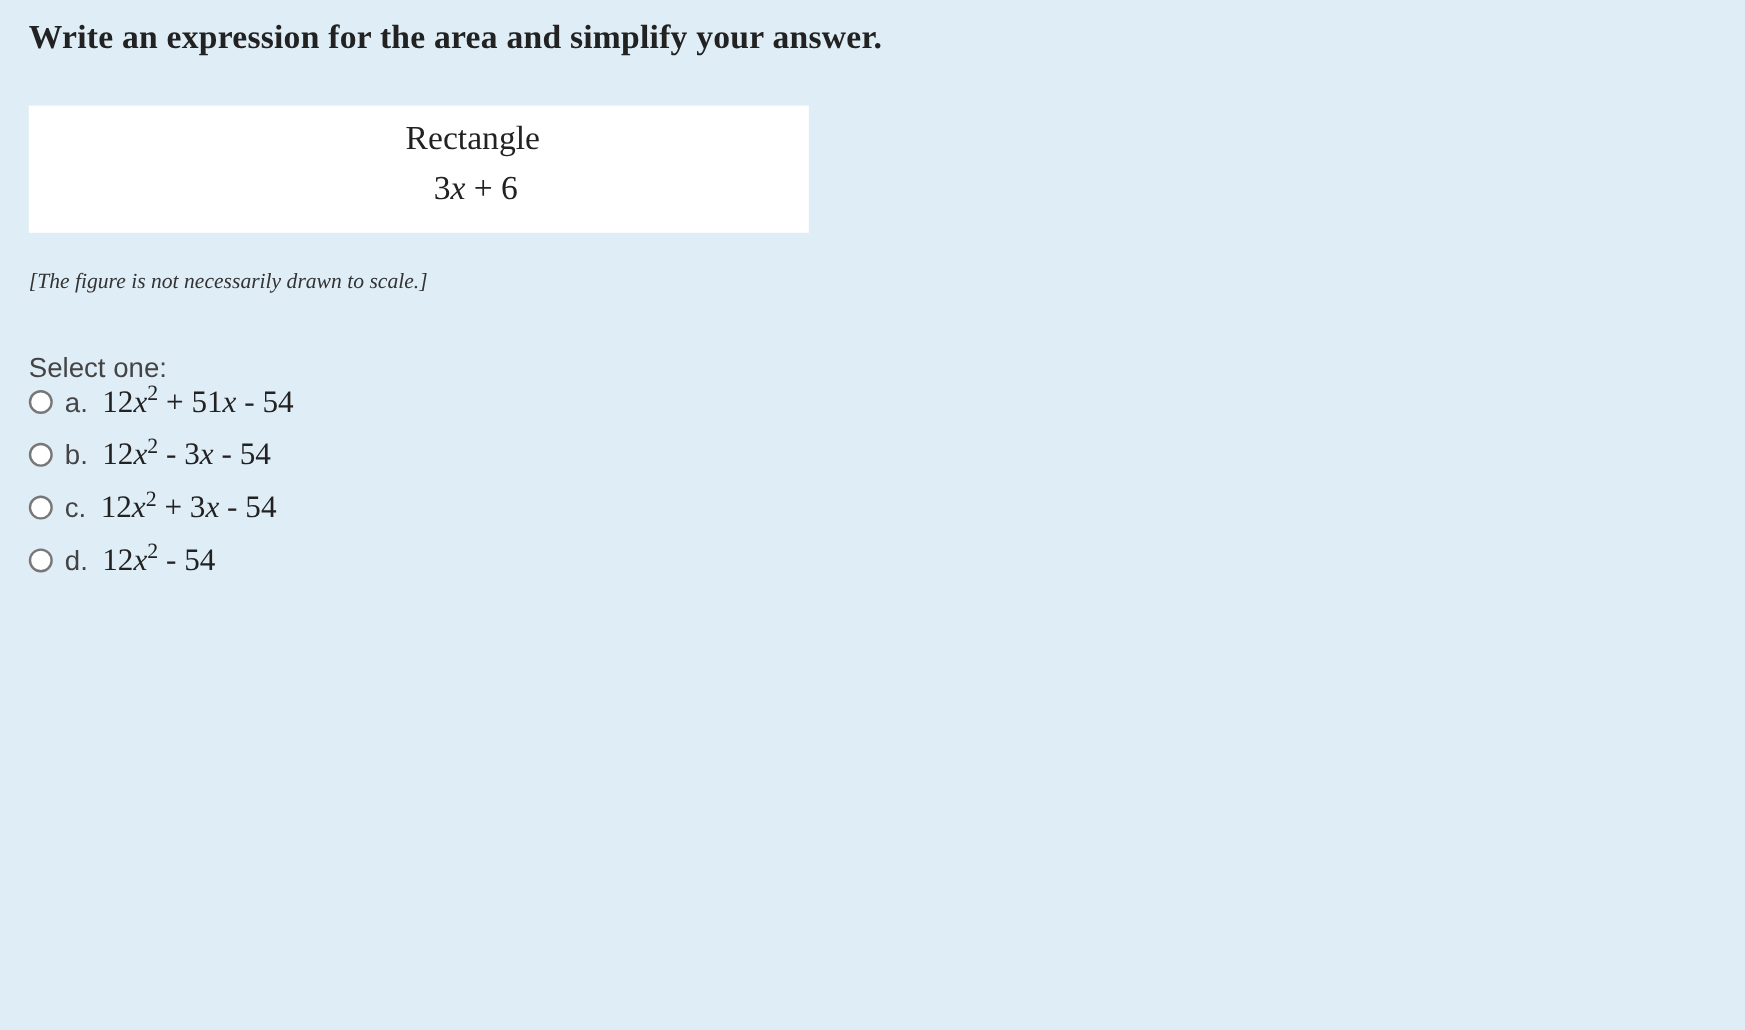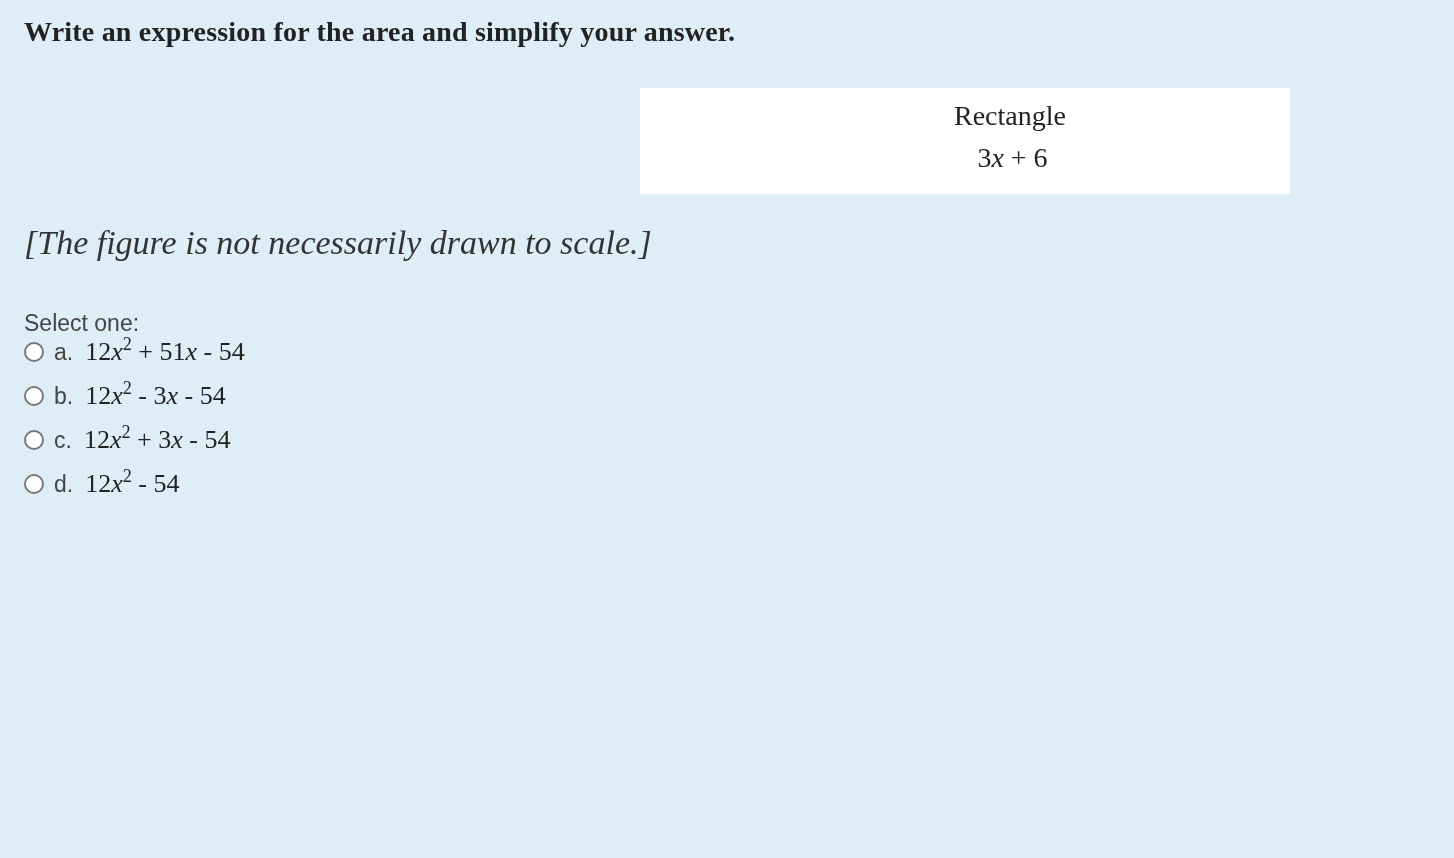--- a/index.html
+++ b/index.html
@@ -16,21 +16,20 @@
     padding: 16px 24px;
   }
   .prompt {
     font-weight: bold;
     font-size: 28px;
     margin-bottom: 40px;
     letter-spacing: 0.2px;
   }
   .figure-area {
     display: flex;
-    justify-content: flex-end;
     padding-right: 140px;
     margin-bottom: 30px;
   }
   .figure {
     background: #ffffff;
     width: 650px;
     padding: 12px 20px 20px 20px;
     position: relative;
   }
   .fig-title {
@@ -67,21 +66,21 @@
   .bottom-label {
     text-align: center;
     font-size: 28px;
     padding-left: 95px;
     margin-top: 4px;
     font-style: italic;
   }
   .bottom-label .num { font-style: normal; }
   .scale-note {
     font-style: italic;
-    font-size: 34px;
+    font-size: 18px;
     margin-top: 20px;
     margin-bottom: 48px;
     color: #333;
   }
   .select-label {
     font-family: Arial, Helvetica, sans-serif;
     font-size: 23px;
     color: #444;
   }
   .options {

